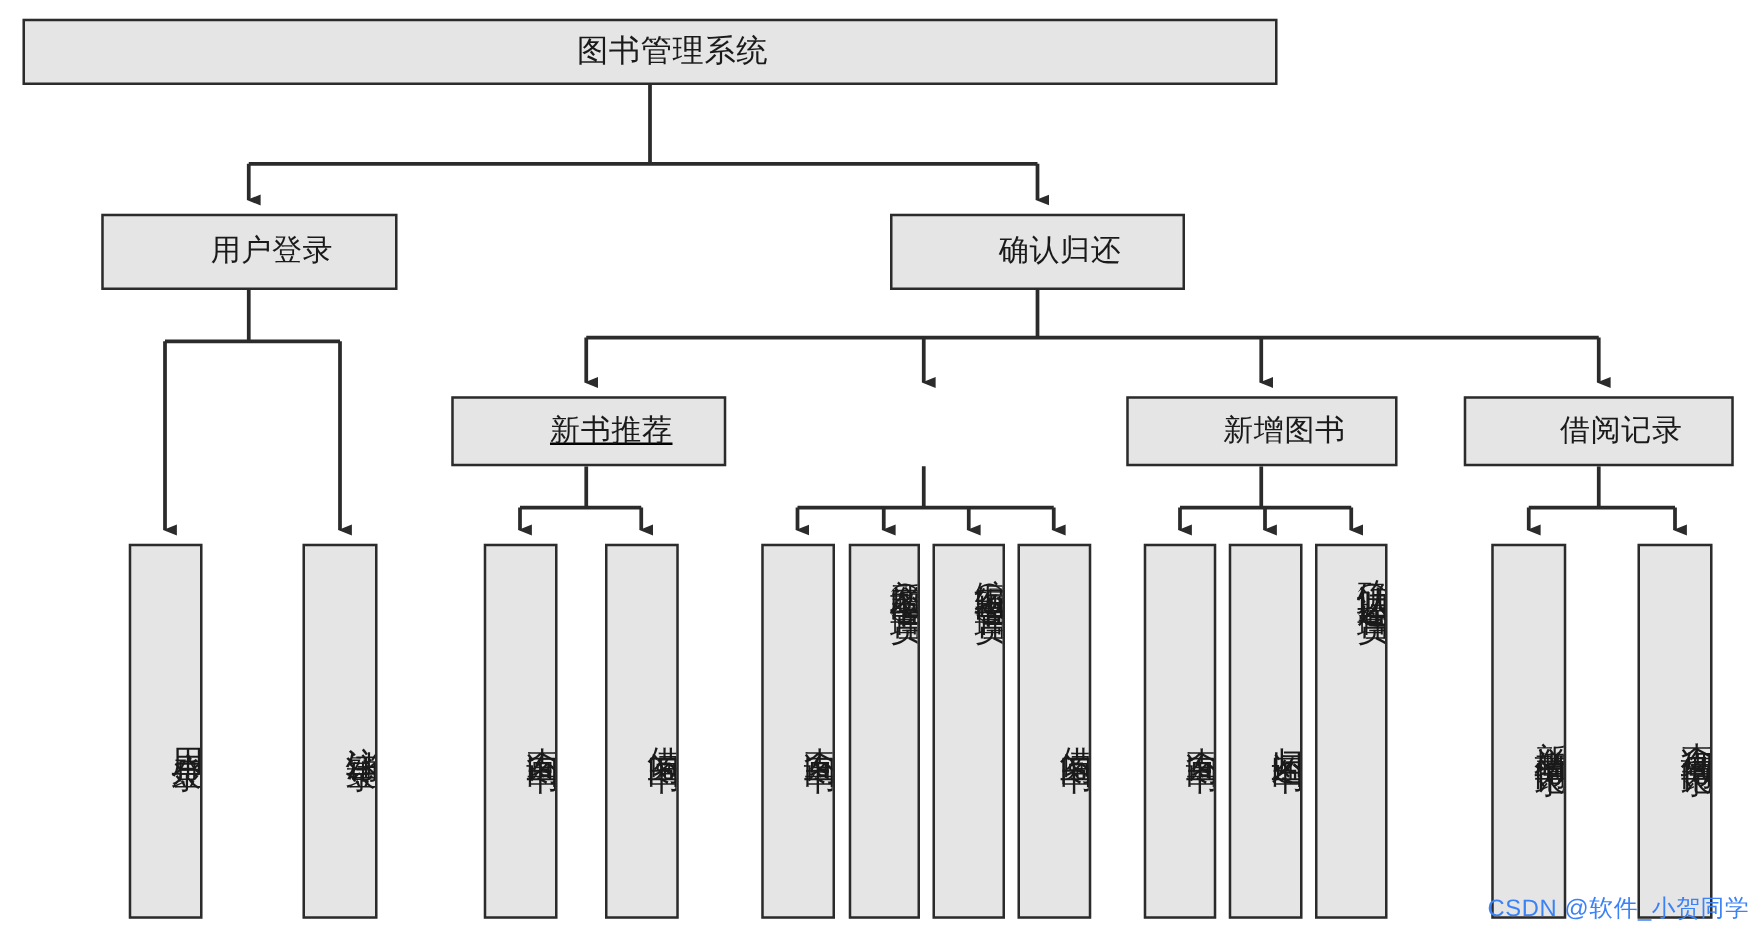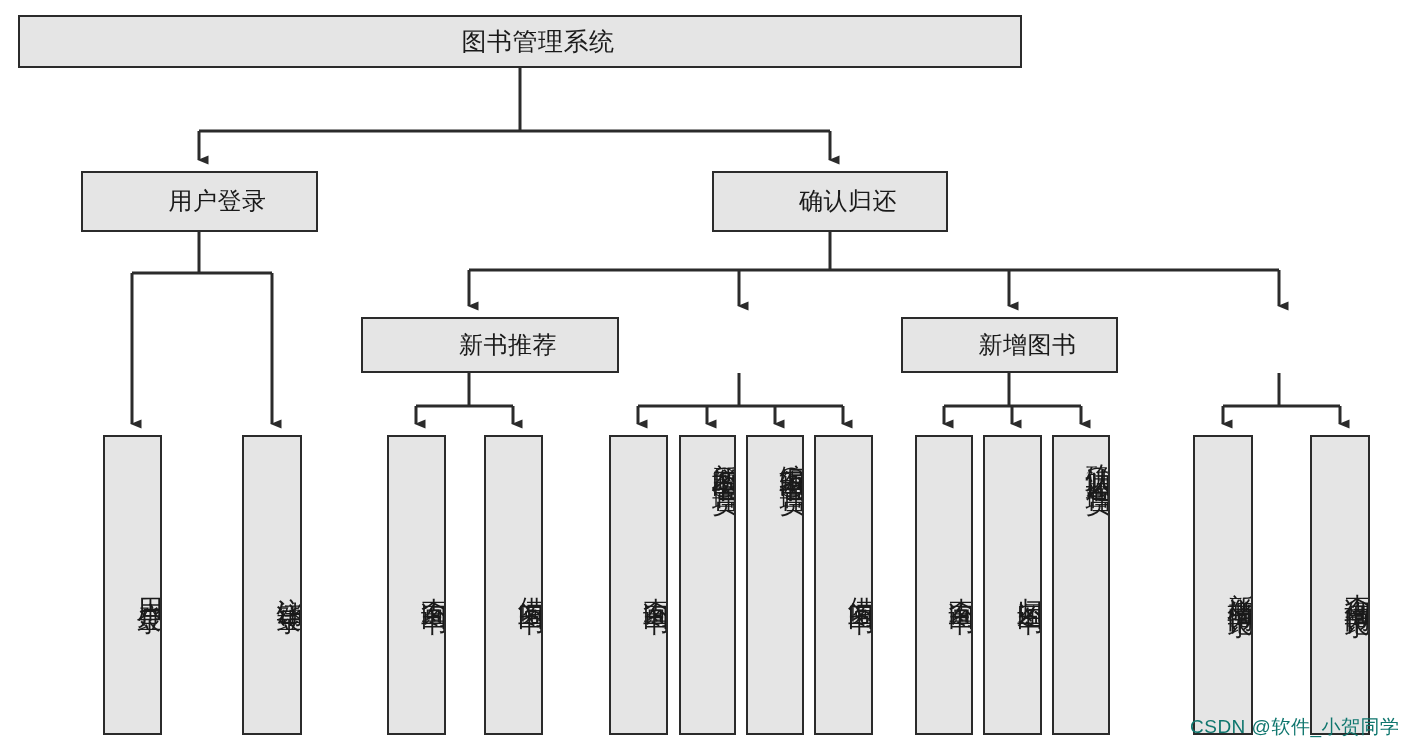--- a/index.html
+++ b/index.html
@@ -69,21 +69,21 @@
     align-items: center;
   }
   .node-v.center-text .node-label {
     padding-top: 0;
   }
   .watermark {
     position: absolute;
     left: 1190px;
     top: 714px;
     font-size: 19px;
-    color: #0f766e;
+    color: #3b82f6;
     white-space: nowrap;
     letter-spacing: 0.5px;
     font-family: "Liberation Sans", "DejaVu Sans", sans-serif;
   }
 </style>
 </head>
 <body>
 
 <div id="diagram-root">
 
@@ -141,26 +141,29 @@
     <span class="node-label">图书管理系统</span>
   </div>
 
   <div class="node-box node-h" style="left:81px; top:171px; width:237px; height:61px;">
     <span class="node-label">用户登录</span>
   </div>
   <div class="node-box node-h" style="left:712px; top:171px; width:236px; height:61px;">
     <span class="node-label">确认归还</span>
   </div>
 
-  <div class="node-box node-h" style="left:361px; top:317px; width:258px; height:56px;">
+  <div class="node-box node-h" style="left:361px; top:317px; width:220px; height:56px;text-decoration:underline;">
     <span class="node-label">新书推荐</span>
   </div>
   <div class="node-box node-h" style="left:901px; top:317px; width:217px; height:56px;">
     <span class="node-label">新增图书</span>
   </div>
+  <div class="node-box node-h" style="left:1171px; top:317px; width:216px; height:56px;">
+    <span class="node-label">借阅记录</span>
+  </div>
 
   <div class="node-box node-v center-text" style="left:103px; top:435px; width:59px; height:300px;">
     <span class="node-label">用户登录</span>
   </div>
   <div class="node-box node-v center-text" style="left:242px; top:435px; width:60px; height:300px;">
     <span class="node-label">注销登录</span>
   </div>
 
   <div class="node-box node-v center-text" style="left:387px; top:435px; width:59px; height:300px;">
     <span class="node-label">查询图书</span>

